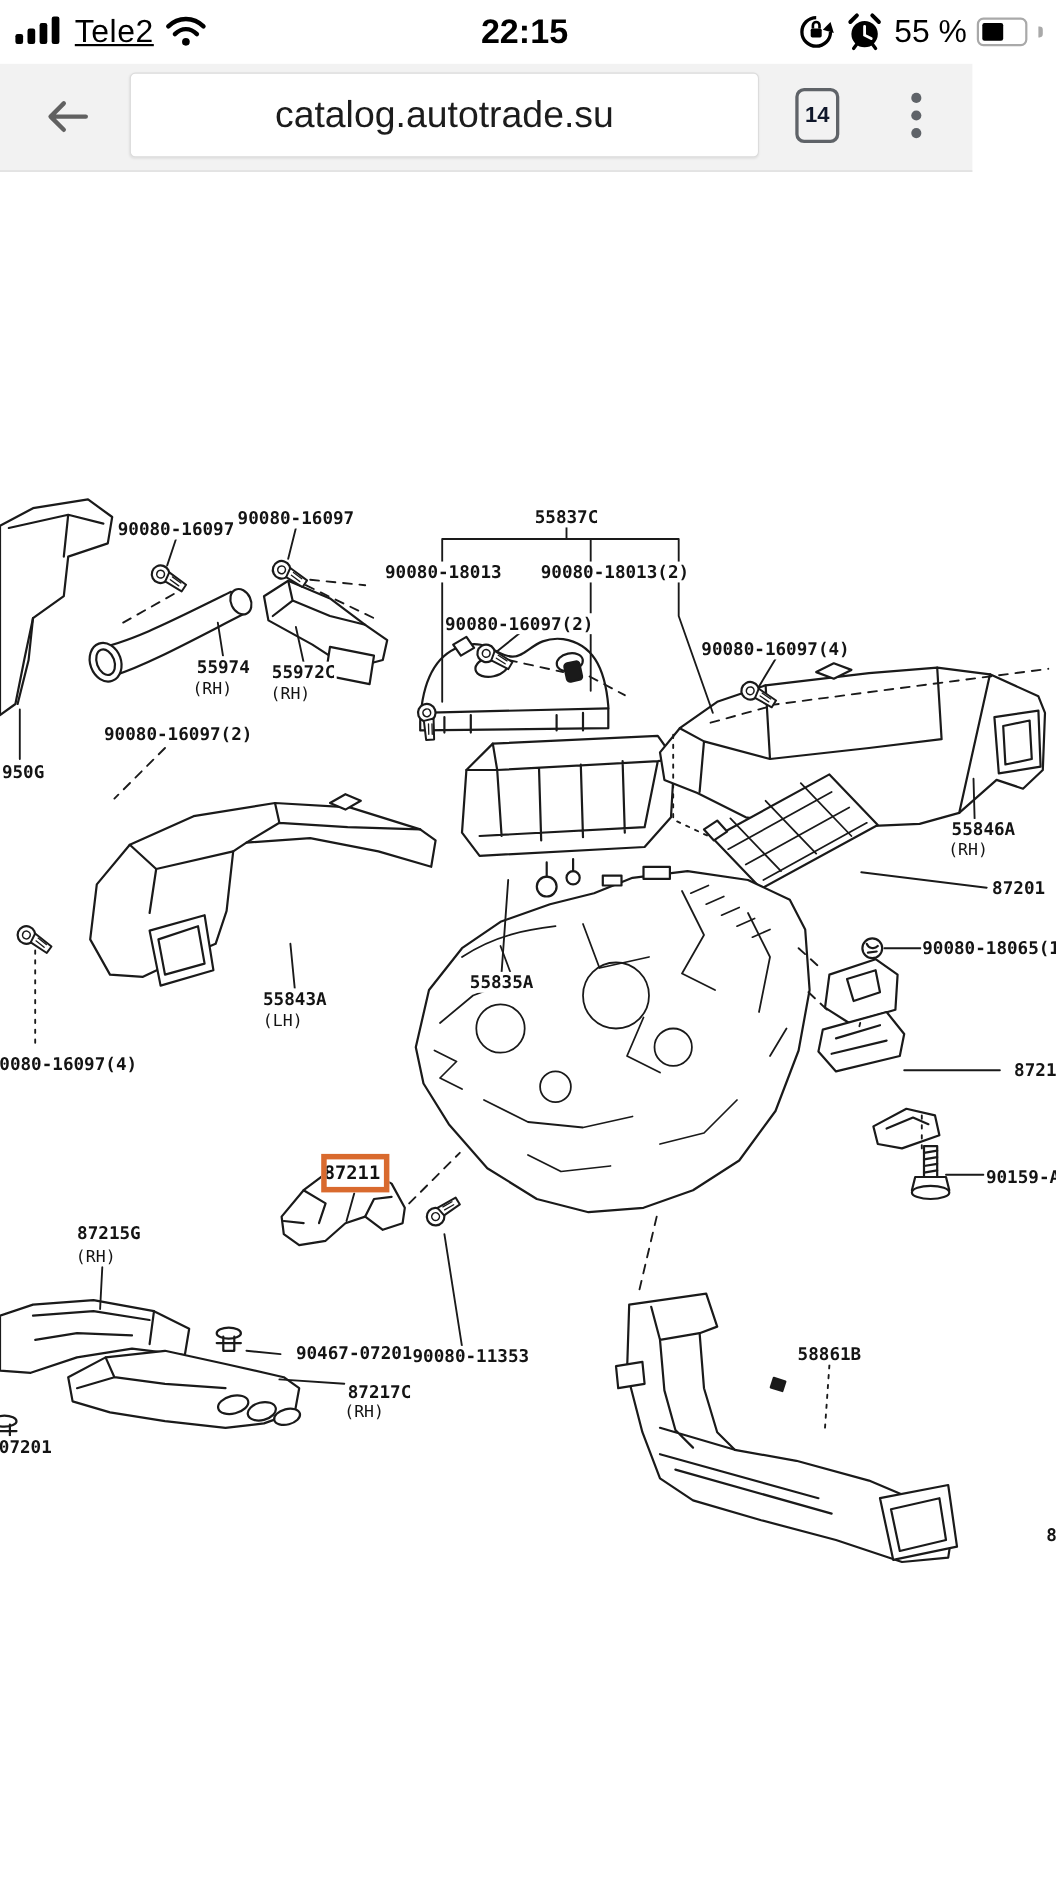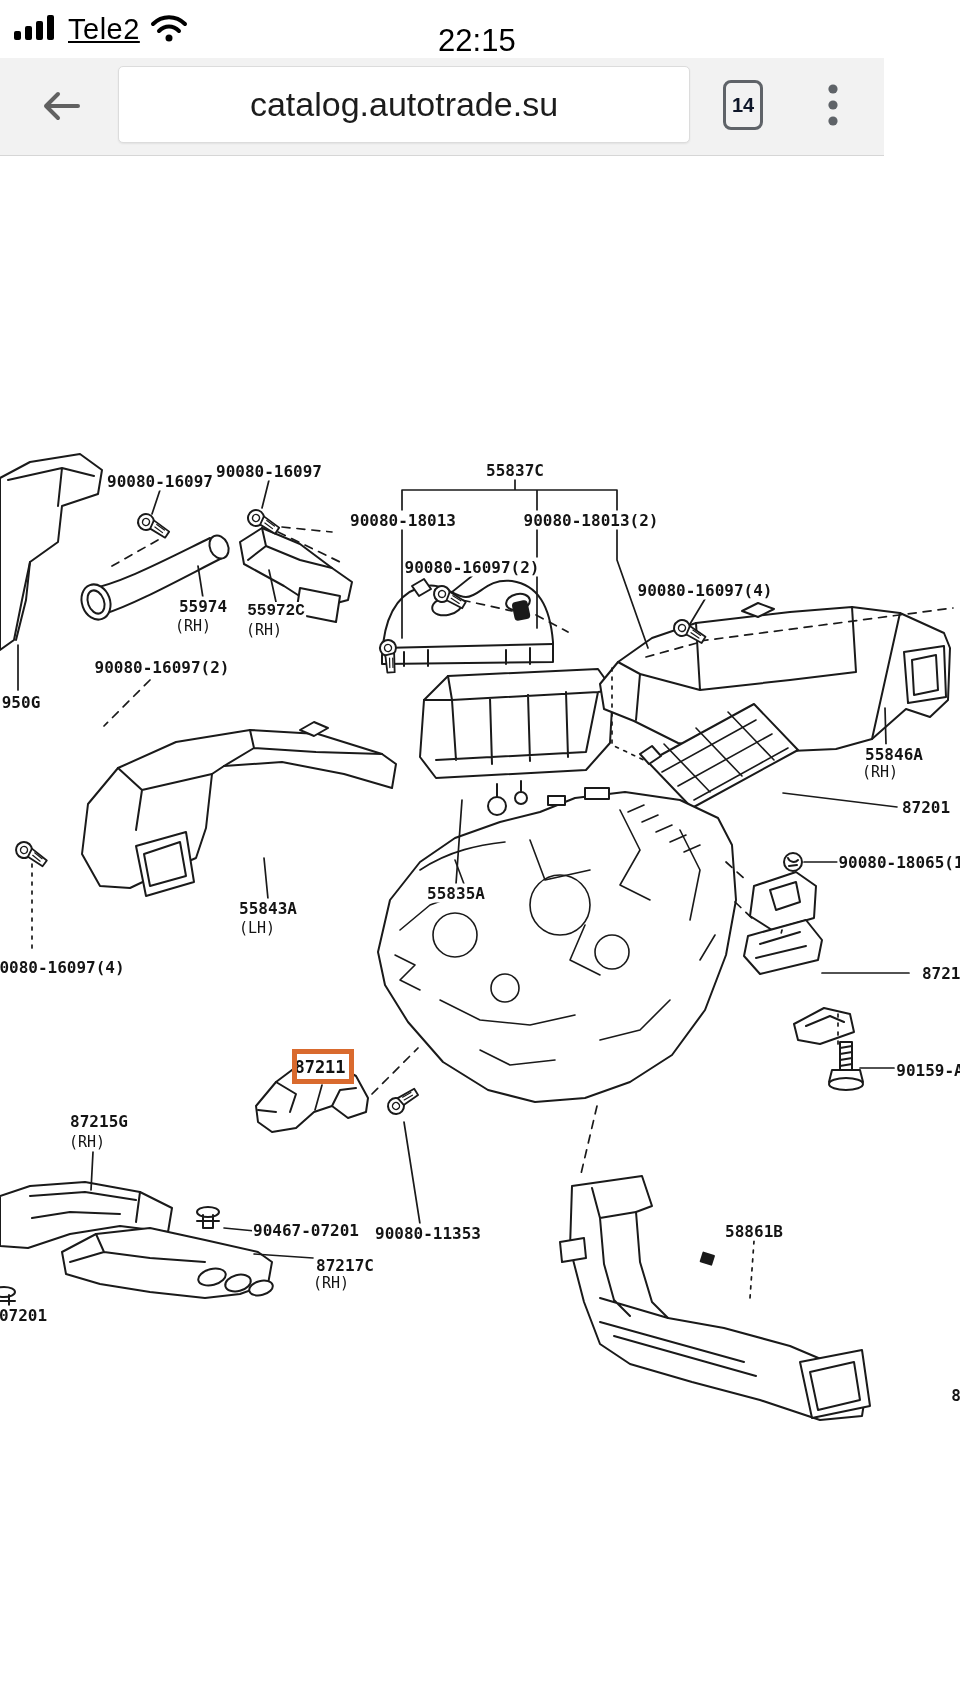--- a/index.html
+++ b/index.html
@@ -3,22 +3,22 @@
 <meta charset="utf-8">
 <style>
   html,body{margin:0;padding:0;overflow:hidden;}
   body{width:960px;height:1707px;background:#fff;position:relative;
        font-family:"Liberation Sans",sans-serif;color:#000;}
 
   
   .status-bar{position:absolute;left:0;top:0;width:960px;height:58px;background:#fff;z-index:20;}
   .sb-left{position:absolute;left:12px;top:0;height:58px;display:flex;align-items:center;gap:10px;text-decoration:underline;}
   .carrier{font-size:29px;letter-spacing:.5px;}
-  .sb-time{position:absolute;left:50%;top:12px;transform:translateX(-54%);height:58px;
-           display:flex;align-items:center;font-size:31px;font-weight:400;}
+  .sb-time{position:absolute;left:50%;top:0;transform:translateX(-54%);height:58px;
+           display:flex;align-items:center;font-size:31px;font-weight:700;}
   .sb-right{position:absolute;right:12px;top:0;height:58px;display:flex;align-items:center;gap:9px;}
   .bat-pct{font-size:29px;}
   .bat-body{position:relative;width:42px;height:22px;border:2px solid #a9a9a9;border-radius:6px;}
   .bat-fill{position:absolute;left:3px;top:3px;bottom:3px;background:#000;border-radius:2px;}
   .bat-cap{width:4px;height:10px;background:#a9a9a9;border-radius:0 3px 3px 0;margin-left:1px;}
 
   
   .toolbar{position:absolute;left:0;top:58px;width:884px;height:97px;background:#f2f2f2;
            border-bottom:1px solid #d6d6d6;z-index:20;}
   .back-btn{position:absolute;left:38px;top:28px;width:44px;height:40px;}
@@ -202,42 +202,42 @@
       <use href="#clip" transform="translate(4 1292)"></use>
     </g>
   </g>
 </svg>
 
 <div style="position:absolute;left:0;top:0;width:960px;height:1707px;">
       <div class="plabel" style="left: 160px; top: 481px;">90080-16097</div>
       <div class="plabel" style="left: 269px; top: 471px;">90080-16097</div>
       <div class="plabel" style="left: 515px; top: 470px;">55837C</div>
       <div class="plabel" style="left: 403px; top: 520px;">90080-18013</div>
-      <div class="plabel" style="left: 559px; top: 520px; margin-left: 32px;">90080-18013(2)</div>
+      <div class="plabel" style="left: 559px; top: 520px;">90080-18013(2)</div>
       <div class="plabel" style="left: 472px; top: 567px;">90080-16097(2)</div>
       <div class="plabel" style="left: 705px; top: 590px;">90080-16097(4)</div>
       <div class="plabel" style="left: 203px; top: 606px;">55974</div>
       <div class="plabel small" style="left: 193px; top: 626px;">(RH)</div>
-      <div class="plabel" style="left: 276px; top: 611px; font-family: Liberation Mono, monospace;">55972C</div>
+      <div class="plabel" style="left: 276px; top: 611px;">55972C</div>
       <div class="plabel small" style="left: 264px; top: 630px;">(RH)</div>
       <div class="plabel" style="left: 162px; top: 667px;">90080-16097(2)</div>
       <div class="plabel" style="left: 21px; top: 702px;">950G</div>
       <div class="plabel" style="left: 894px; top: 754px;">55846A</div>
       <div class="plabel small" style="left: 880px; top: 772px;">(RH)</div>
       <div class="plabel" style="left: 926px; top: 807px;">87201</div>
       <div class="plabel" style="left: 901px; top: 862px;">90080-18065(1</div>
       <div class="plabel" style="left: 268px; top: 908px;">55843A</div>
       <div class="plabel small" style="left: 257px; top: 928px;">(LH)</div>
       <div class="plabel" style="left: 456px; top: 893px;">55835A</div>
       <div class="plabel" style="left: 62px; top: 967px;">0080-16097(4)</div>
       <div class="plabel" style="left: 946px; top: 973px;">87211</div>
       <div class="plabel" style="left: 930px; top: 1070px;">90159-A</div>
       <div class="plabel" style="left: 99px; top: 1121px;">87215G</div>
       <div class="plabel small" style="left: 87px; top: 1142px;">(RH)</div>
-      <div class="plabel" style="left: 306px; top: 1230px;">90467-07201</div>
+      <div class="plabel" style="left: 322px; top: 1230px;">90467-07201</div>
       <div class="plabel" style="left: 428px; top: 1233px;">90080-11353</div>
       <div class="plabel" style="left: 345px; top: 1265px;">87217C</div>
       <div class="plabel small" style="left: 331px; top: 1283px;">(RH)</div>
       <div class="plabel" style="left: 754px; top: 1231px;">58861B</div>
       <div class="plabel" style="left: 23px; top: 1315px;">07201</div>
       <div class="plabel" style="left: 956px; top: 1395px;">8</div>
     </div>
 
 <div class="hl-box" style="left: 292px; top: 1049px; width: 62px; height: 35px; border-color: rgb(217, 106, 46);">
   <span>87211</span>
@@ -253,20 +253,39 @@
       <rect x="35" y="6" width="7" height="25" rx="2" fill="#000"></rect>
     </svg>
     <span class="carrier">Tele2</span>
     <svg width="38" height="30" viewBox="0 0 38 30">
       <path d="M3 10 C12 1 26 1 35 10" stroke="#000" stroke-width="4" fill="none" stroke-linecap="round"></path>
       <path d="M9 17 C15 11 23 11 29 17" stroke="#000" stroke-width="4" fill="none" stroke-linecap="round"></path>
       <circle cx="19" cy="24" r="3.5" fill="#000"></circle>
     </svg>
   </div>
   <div class="sb-time">22:15</div>
+  <div class="sb-right">
+    <svg width="34" height="36" viewBox="0 0 34 36">
+      <path d="M17 5 a13 13 0 1 0 13 13" stroke="#000" stroke-width="3" fill="none"></path>
+      <path d="M30 9 L33 19 L23 16 Z" fill="#000"></path>
+      <rect x="12" y="15" width="10" height="8" rx="1.5" fill="#000"></rect>
+      <path d="M14 15 v-3 a3 3 0 0 1 6 0 v3" stroke="#000" stroke-width="2.4" fill="none"></path>
+    </svg>
+    <svg width="36" height="36" viewBox="0 0 36 36">
+      <circle cx="18" cy="20" r="12" fill="#000"></circle>
+      <path d="M18 13 V21 L24 24" stroke="#fff" stroke-width="2.6" fill="none" stroke-linecap="round"></path>
+      <path d="M5 9 L11 3 M31 9 L25 3" stroke="#000" stroke-width="3.6" stroke-linecap="round"></path>
+      <path d="M8 33 L11 29 M28 33 L25 29" stroke="#000" stroke-width="3" stroke-linecap="round"></path>
+    </svg>
+    <span class="bat-pct">55 %</span>
+    <span class="bat-body">
+        <span class="bat-fill" style="width: 19px;"></span>
+      </span>
+    <span class="bat-cap"></span>
+  </div>
 </div>
 
 <div class="toolbar">
   <svg class="back-btn" viewBox="0 0 44 40">
     <path d="M40 20 H8 M20 8 L8 20 L20 32" stroke="#616161" stroke-width="4" fill="none" stroke-linecap="round" stroke-linejoin="round"></path>
   </svg>
   <div class="url-field">
     <span class="url-host">catalog.autotrade.su</span>
   </div>
   <div class="tab-btn">

